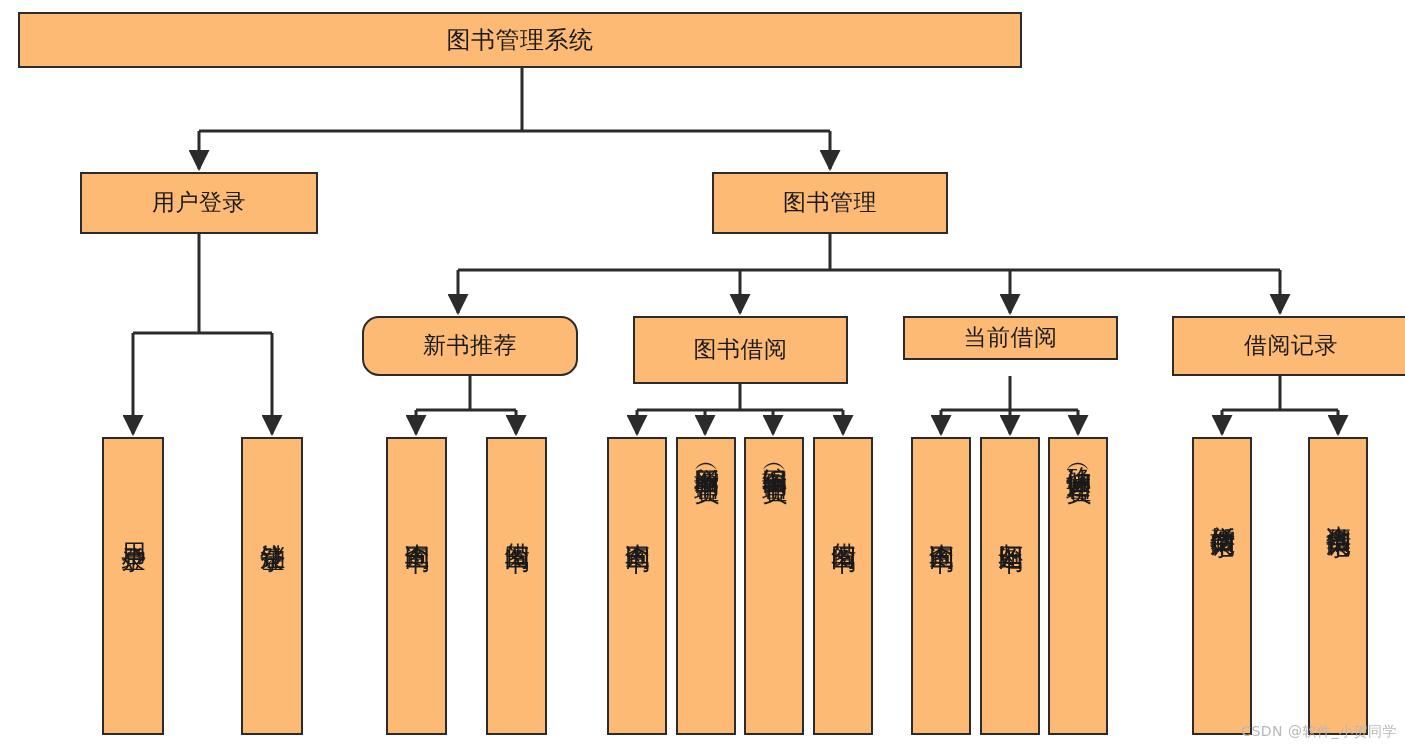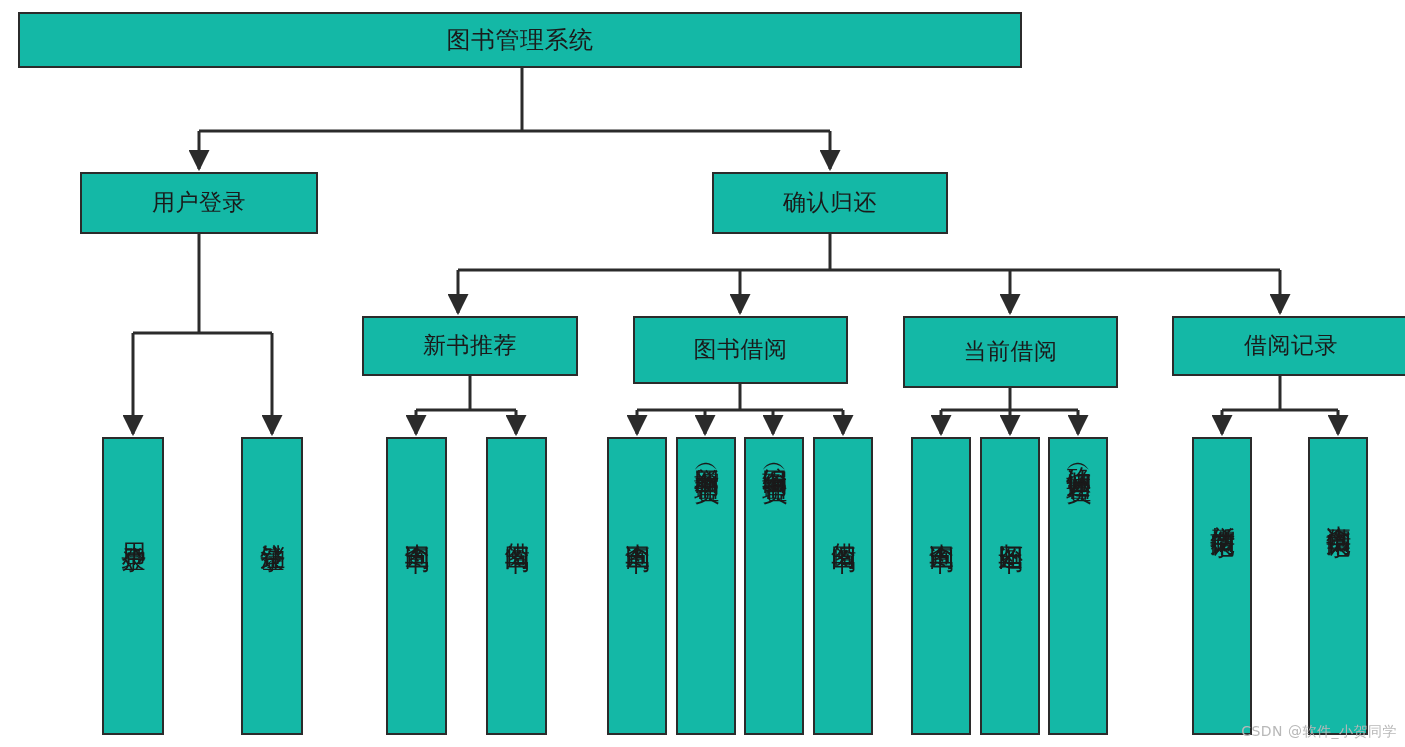--- a/index.html
+++ b/index.html
@@ -22,21 +22,21 @@
     position: absolute;
     left: 0;
     top: 0;
     width: 1405px;
     height: 747px;
     pointer-events: none;
   }
   .node {
     position: absolute;
     box-sizing: border-box;
-    background: #14b8a6;
+    background: #fdba74;
     border: 2px solid #2b2b2b;
     display: flex;
     align-items: center;
     justify-content: center;
     color: #1a1a1a;
   }
   .node-label {
     display: block;
     text-align: center;
     line-height: 1.18;
@@ -139,30 +139,30 @@
   </svg>
 
   <div class="node horiz root" style="left:18px; top:12px; width:1004px; height:56px;">
     <span class="node-label">图书管理系统</span>
   </div>
 
   <div class="node horiz" style="left:80px; top:172px; width:238px; height:62px;">
     <span class="node-label">用户登录</span>
   </div>
   <div class="node horiz" style="left:712px; top:172px; width:236px; height:62px;">
-    <span class="node-label">确认归还</span>
-  </div>
-
-  <div class="node horiz" style="left:362px; top:316px; width:216px; height:60px;">
+    <span class="node-label">图书管理</span>
+  </div>
+
+  <div class="node horiz" style="left:362px; top:316px; width:216px; height:60px;border-radius:17px;">
     <span class="node-label">新书推荐</span>
   </div>
   <div class="node horiz" style="left:633px; top:316px; width:215px; height:68px;">
     <span class="node-label">图书借阅</span>
   </div>
-  <div class="node horiz" style="left:903px; top:316px; width:215px; height:72px;">
+  <div class="node horiz" style="left:903px; top:316px; width:215px; height:44px;">
     <span class="node-label">当前借阅</span>
   </div>
   <div class="node horiz" style="left:1172px; top:316px; width:238px; height:60px;">
     <span class="node-label">借阅记录</span>
   </div>
 
   <div class="node vert mid" style="left:102px; top:437px; width:62px; height:298px;">
     <span class="node-label">用户登录</span>
   </div>
   <div class="node vert mid" style="left:241px; top:437px; width:62px; height:298px;">

